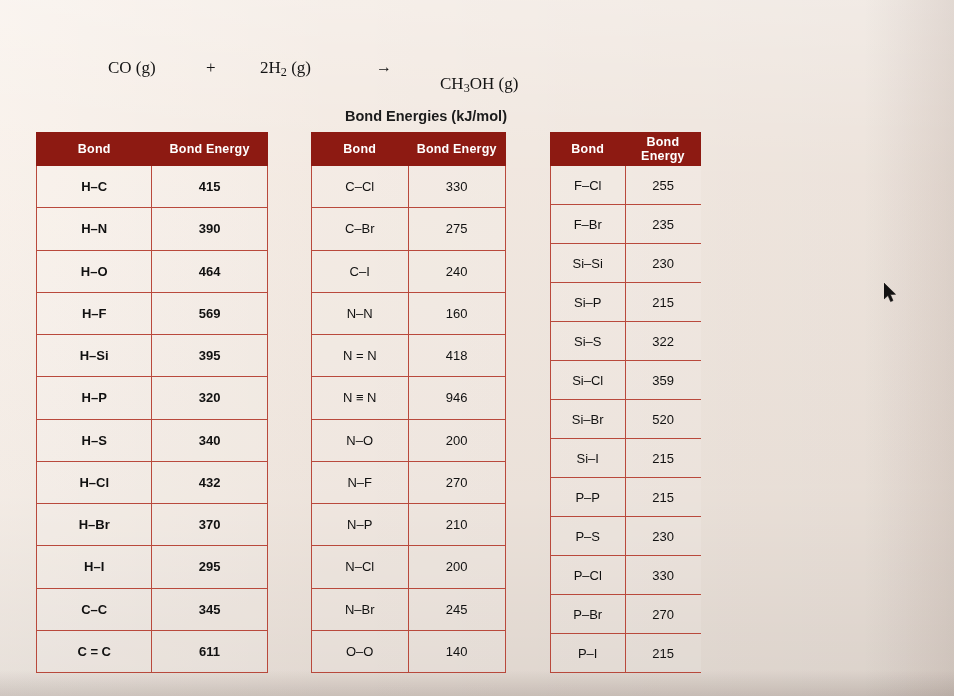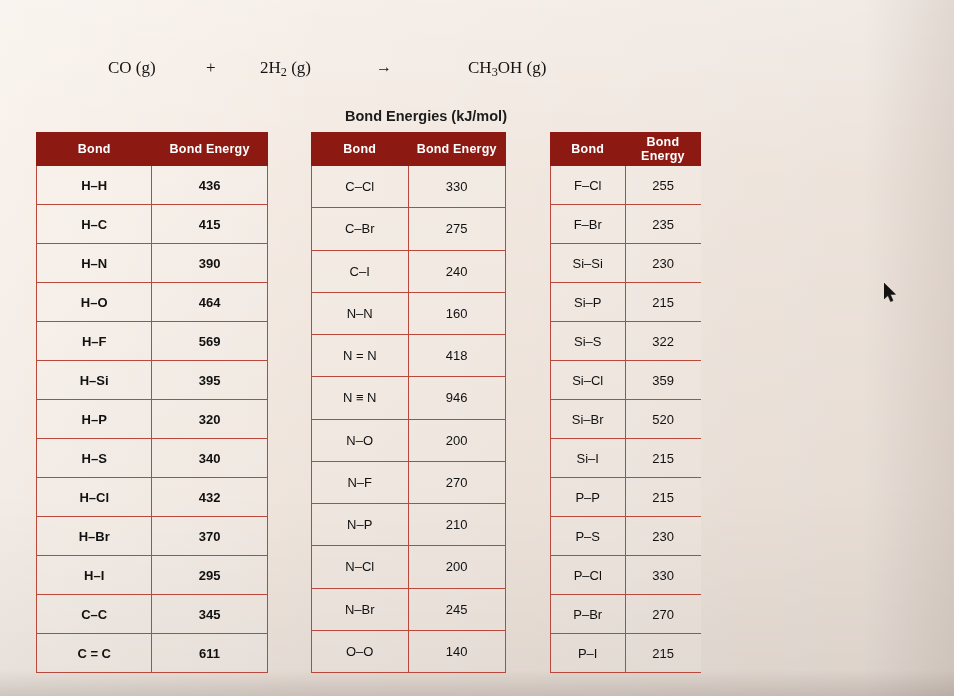--- a/index.html
+++ b/index.html
@@ -41,21 +41,21 @@
     width: 520px;
     font-family: "Liberation Serif", serif;
     font-size: 17px;
     color: #141414;
   }
   .equation span.term { position: absolute; white-space: nowrap; }
   .eq-co    { left: 0px; }
   .eq-plus  { left: 98px; }
   .eq-h2    { left: 152px; }
   .eq-arrow { left: 268px; font-size: 16px; }
-  .eq-prod  { left: 360px; }
+  .eq-prod  { left: 332px; margin-top: 16px; }
   sub { font-size: 0.72em; vertical-align: -0.28em; }
 
   .tables-title {
     position: absolute;
     left: 0;
     top: 108px;
     width: 954px;
     text-align: center;
     font-size: 14.5px;
     font-weight: 700;
@@ -152,24 +152,20 @@
 
     <table class="t1">
       <thead>
         <tr>
           <th>Bond</th>
           <th>Bond Energy</th>
         </tr>
       </thead>
       <tbody>
         <tr>
-            <td class="bond">H–H</td>
-            <td>436</td>
-          </tr>
-        <tr>
             <td class="bond">H–C</td>
             <td>415</td>
           </tr>
         <tr>
             <td class="bond">H–N</td>
             <td>390</td>
           </tr>
         <tr>
             <td class="bond">H–O</td>
             <td>464</td>

